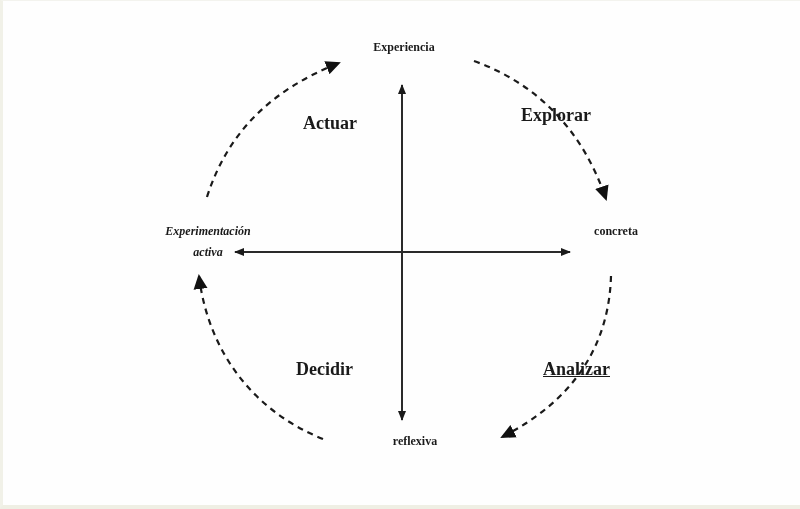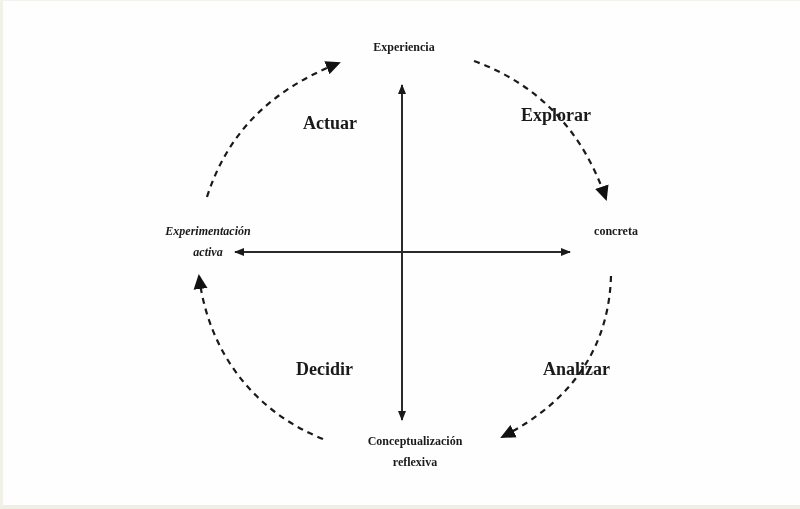--- a/index.html
+++ b/index.html
@@ -66,30 +66,29 @@
 
   <div class="label node" style="left:401px; top:36px;">
     <div>Experiencia</div>
   </div>
 
   <div class="label node" style="left:613px; top:220px;">
     <div>concreta</div>
   </div>
 
   <div class="label node" style="left:412px; top:430px;">
-    <div>Conceptualización</div>
     <div>reflexiva</div>
   </div>
 
   <div class="label node" style="left:205px; top:220px;font-style:italic;">
     <div>Experimentación</div>
     <div>activa</div>
   </div>
 
   <div class="label stage" style="left:255px; top:112px;">Actuar</div>
 
   <div class="label stage" style="left:473px; top:104px;">Explorar</div>
 
-  <div class="label stage" style="left:495px; top:358px;">Analizar</div>
+  <div class="label stage" style="left:495px; top:358px;text-decoration:underline;">Analizar</div>
 
   <div class="label stage" style="left:248px; top:358px;">Decidir</div>
 
 </div>
 
 </body></html>

